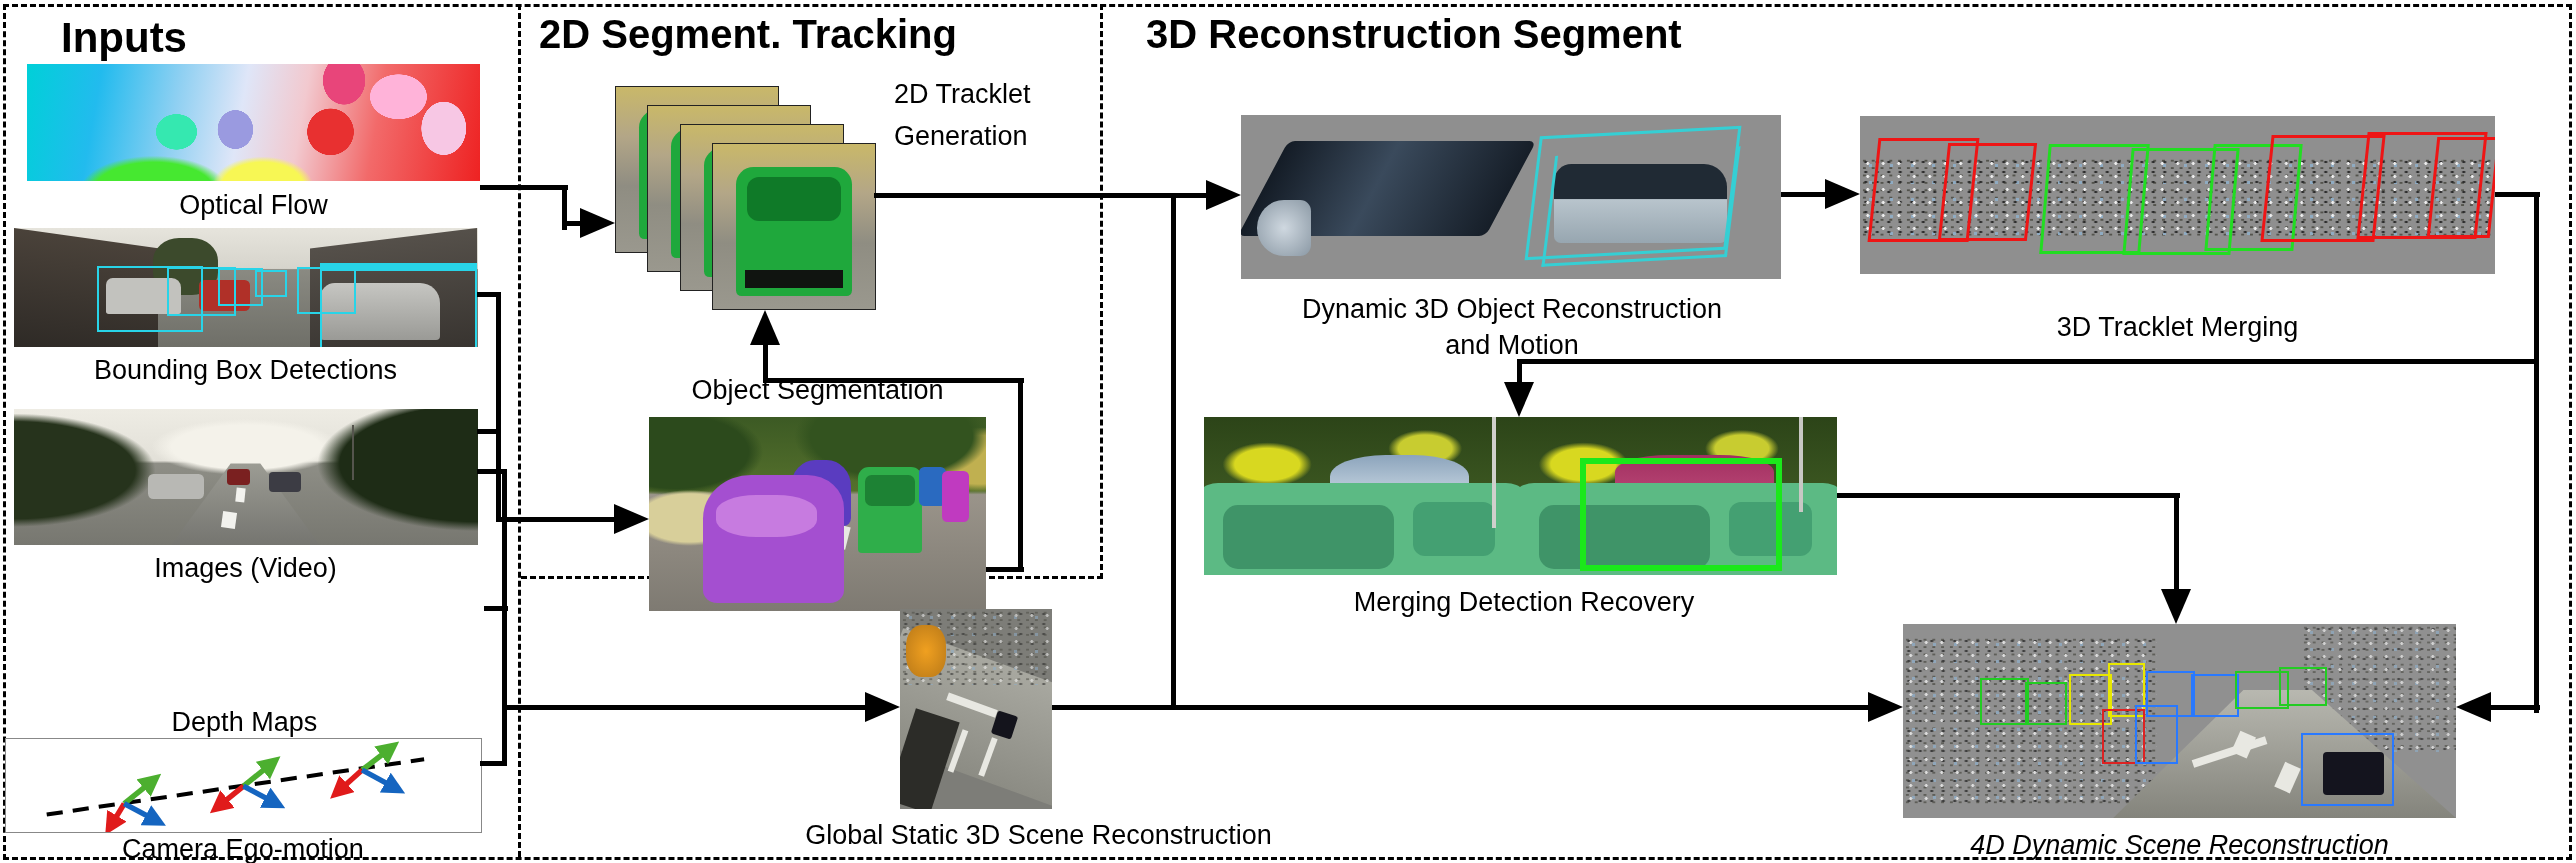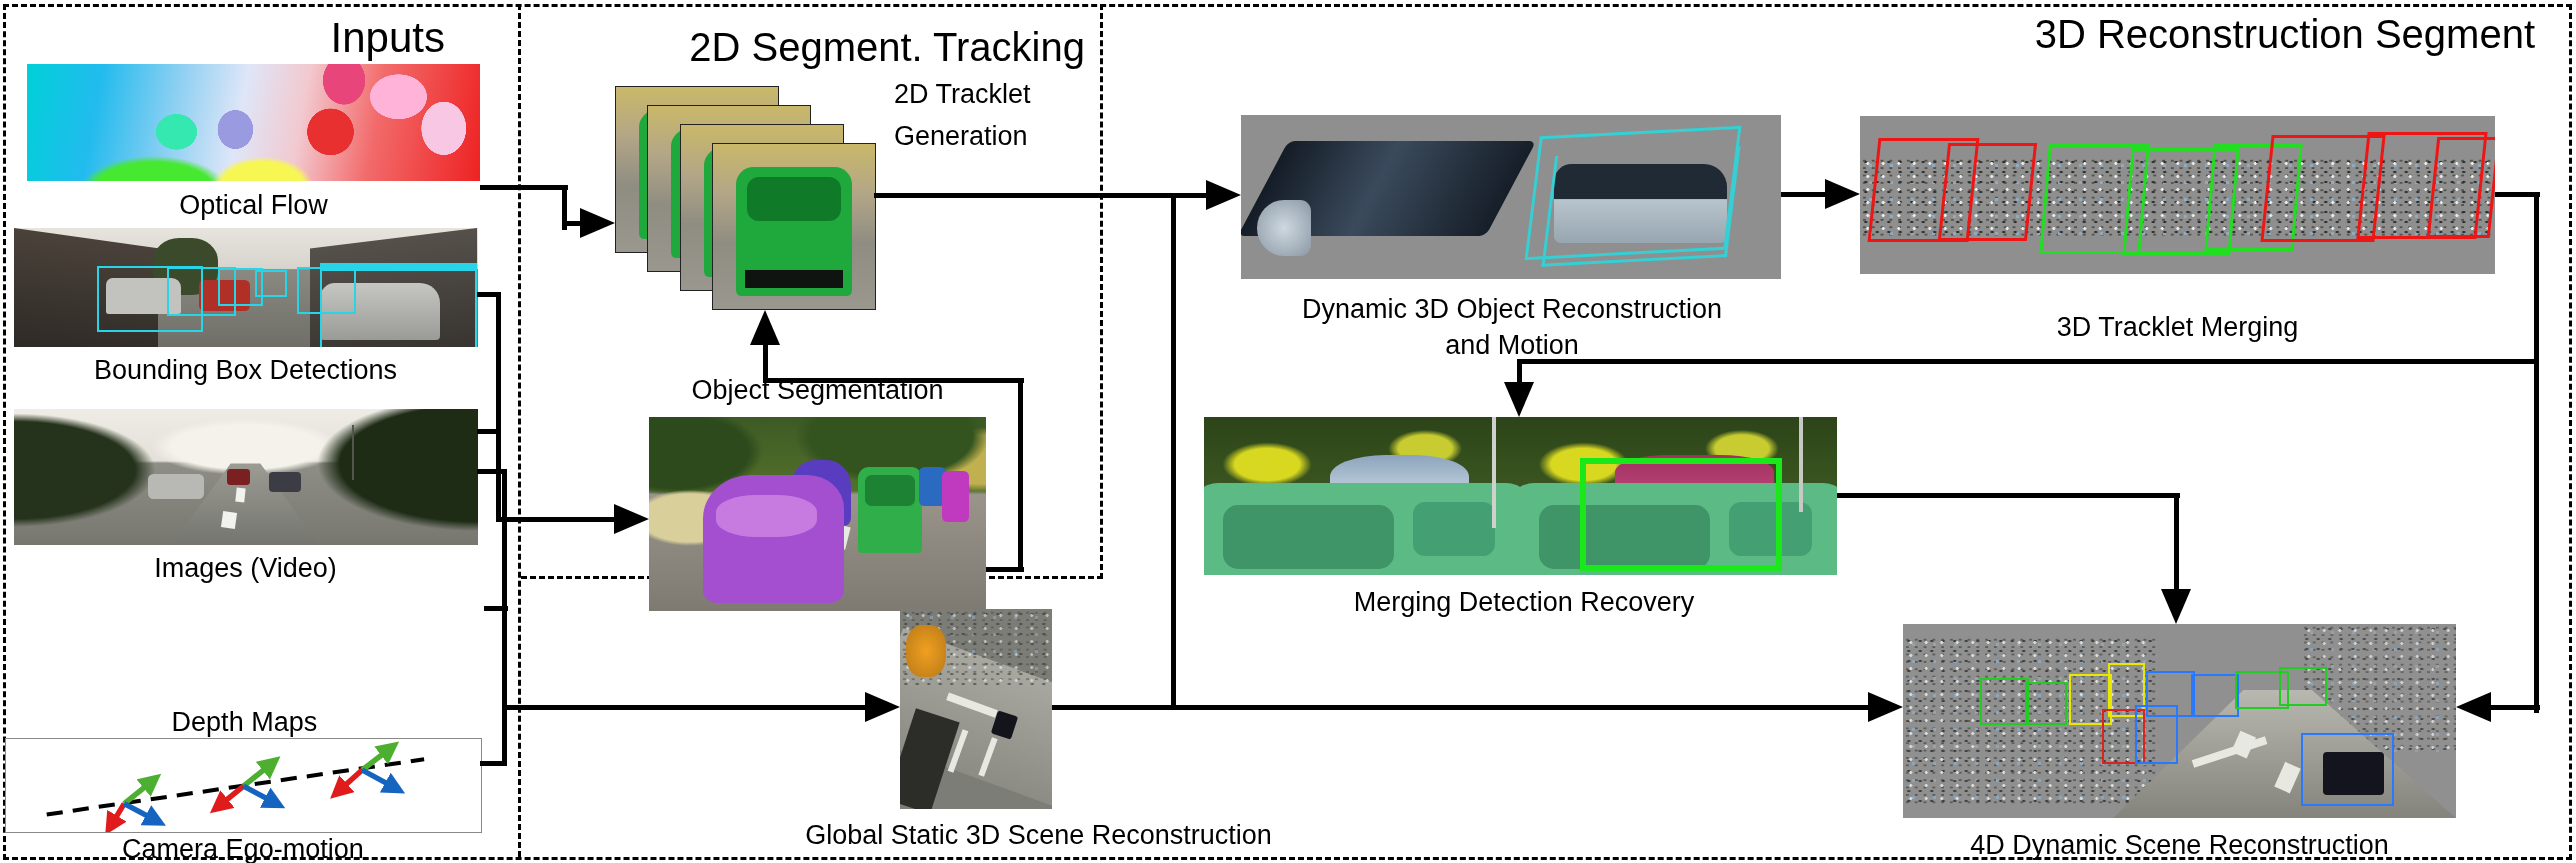--- a/index.html
+++ b/index.html
@@ -4,21 +4,21 @@
 <style>
   html,body{margin:0;padding:0;}
   body{width:2576px;height:863px;position:relative;background:#ffffff;
        font-family:"Liberation Sans","DejaVu Sans",sans-serif;color:#000;overflow:hidden;}
   .abs{position:absolute;}
   
   .outer-border{left:2.7px;top:4px;width:2563px;height:850px;border:3.4px dashed #000;}
   .inputs-sep{left:518px;top:4px;width:0;height:853px;border-left:3.4px dashed #000;}
   .segbox{left:521px;top:4px;width:579px;height:572px;border-right:3.4px dashed #000;border-bottom:3.4px dashed #000;}
   
-  .title{font-weight:normal;font-size:42px;text-align:right;line-height:1.1;}
+  .title{font-weight:bold;font-size:42px;text-align:left;line-height:1.1;}
   .cap{font-size:27px;text-align:center;line-height:1.35;}
   .cap-left{font-size:27px;text-align:left;line-height:1.55;}
   
   .ln{background:#000;}
   .ar{width:0;height:0;}
   .ar.r{border-top:15.5px solid transparent;border-bottom:15.5px solid transparent;border-left:35px solid #000;}
   .ar.l{border-top:15.5px solid transparent;border-bottom:15.5px solid transparent;border-right:35px solid #000;}
   .ar.d{border-left:15.5px solid transparent;border-right:15.5px solid transparent;border-top:35px solid #000;}
   .ar.u{border-left:15.5px solid transparent;border-right:15.5px solid transparent;border-bottom:35px solid #000;}
   
@@ -100,21 +100,21 @@
   .road4{background:linear-gradient(180deg,#b8b8b0,#84847c);clip-path:polygon(38% 0,58% 0,100% 100%,0 100%);}
 </style>
 </head>
 <body>
 
 <div class="abs outer-border"></div>
 <div class="abs inputs-sep"></div>
 <div class="abs segbox"></div>
 
 <div class="abs title" style="left:61px;top:15px;width:384px;">Inputs</div>
-<div class="abs title" style="left:539px;top:25px;width:546px;font-size:40px;">2D Segment. Tracking</div>
+<div class="abs title" style="left:539px;top:12px;width:546px;font-size:40px;">2D Segment. Tracking</div>
 <div class="abs title" style="left:1146px;top:12px;width:1389px;font-size:40px;">3D Reconstruction Segment</div>
 
 <div class="abs photo of-img"></div>
 <div class="abs cap" style="left:27px;top:187px;width:453px;">Optical Flow</div>
 
 <div class="abs photo bbox-img">
   <div class="abs bld" style="left:0;top:0;width:31%;height:100%;transform:skewY(8deg);transform-origin:left;"></div>
   <div class="abs bld" style="left:64%;top:0;width:36%;height:100%;transform:skewY(-7deg);transform-origin:right;background:linear-gradient(180deg,#55504a,#383430);"></div>
   <div class="abs" style="left:30%;top:8%;width:14%;height:48%;background:#3c4a2c;border-radius:40%;"></div>
   <div class="abs" style="left:66%;top:46%;width:26%;height:48%;background:linear-gradient(180deg,#c6c6c2,#9a9a96);border-radius:15px 20px 4px 4px;"></div>
@@ -275,21 +275,21 @@
   <div class="abs y4" style="left:37%;top:20%;width:6%;height:26%;"></div>
   <div class="abs b4" style="left:44%;top:24%;width:8%;height:22%;"></div>
   <div class="abs b4" style="left:52%;top:26%;width:8%;height:20%;"></div>
   <div class="abs g4" style="left:60%;top:24%;width:9%;height:18%;"></div>
   <div class="abs g4" style="left:68%;top:22%;width:8%;height:18%;"></div>
   <div class="abs r4" style="left:36%;top:44%;width:7%;height:26%;"></div>
   <div class="abs b4" style="left:42%;top:42%;width:7%;height:28%;"></div>
   <div class="abs" style="left:76%;top:66%;width:11%;height:22%;background:#14141e;border-radius:4px;"></div>
   <div class="abs b4" style="left:72%;top:56%;width:16%;height:36%;"></div>
 </div>
-<div class="abs cap" style="left:1903px;top:827px;width:553px;">4D Dynamic Scene Reconstruction</div>
+<div class="abs cap" style="left:1903px;top:827px;width:553px;font-style:italic;">4D Dynamic Scene Reconstruction</div>
 
 <div class="abs ln" style="left:480px;top:185px;width:88px;height:5.4px;"></div>
 <div class="abs ln" style="left:562px;top:185px;width:5.4px;height:45px;"></div>
 <div class="abs ln" style="left:562px;top:221px;width:23px;height:5.4px;"></div>
 <div class="abs ar r" style="left:580px;top:208px;"></div>
 
 <div class="abs ln" style="left:477px;top:292px;width:24px;height:5.4px;"></div>
 <div class="abs ln" style="left:477px;top:429px;width:24px;height:5.4px;"></div>
 <div class="abs ln" style="left:496px;top:292px;width:5.4px;height:230px;"></div>
 <div class="abs ln" style="left:496px;top:517px;width:119px;height:5.4px;"></div>

